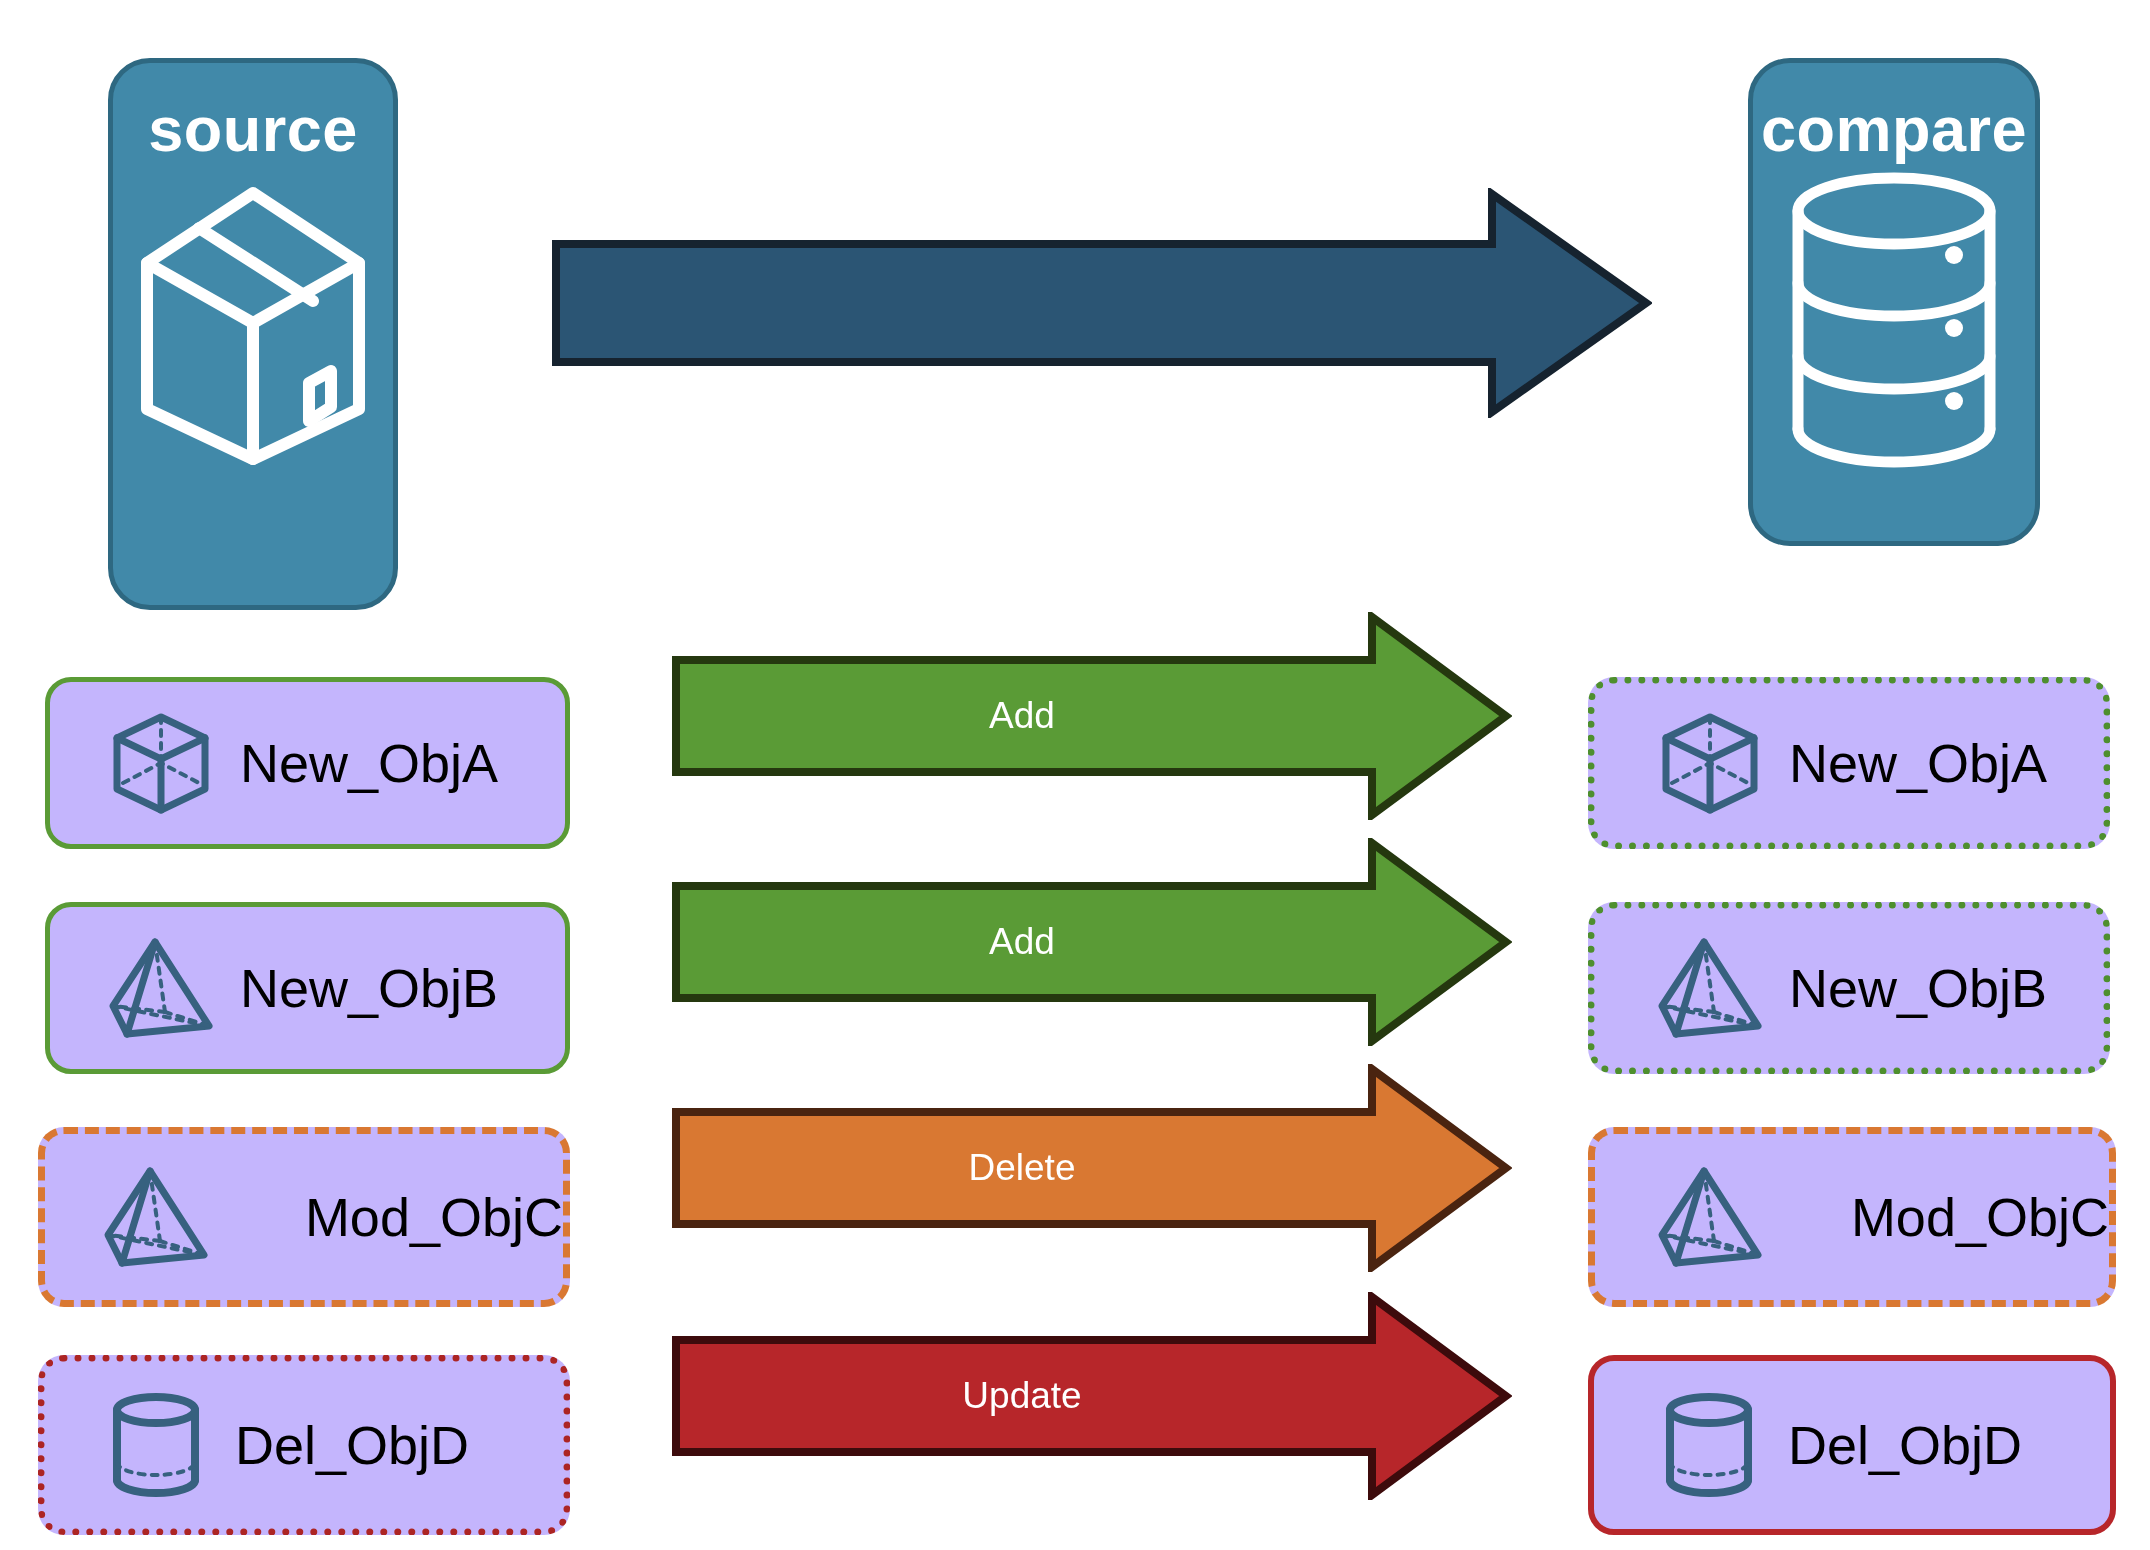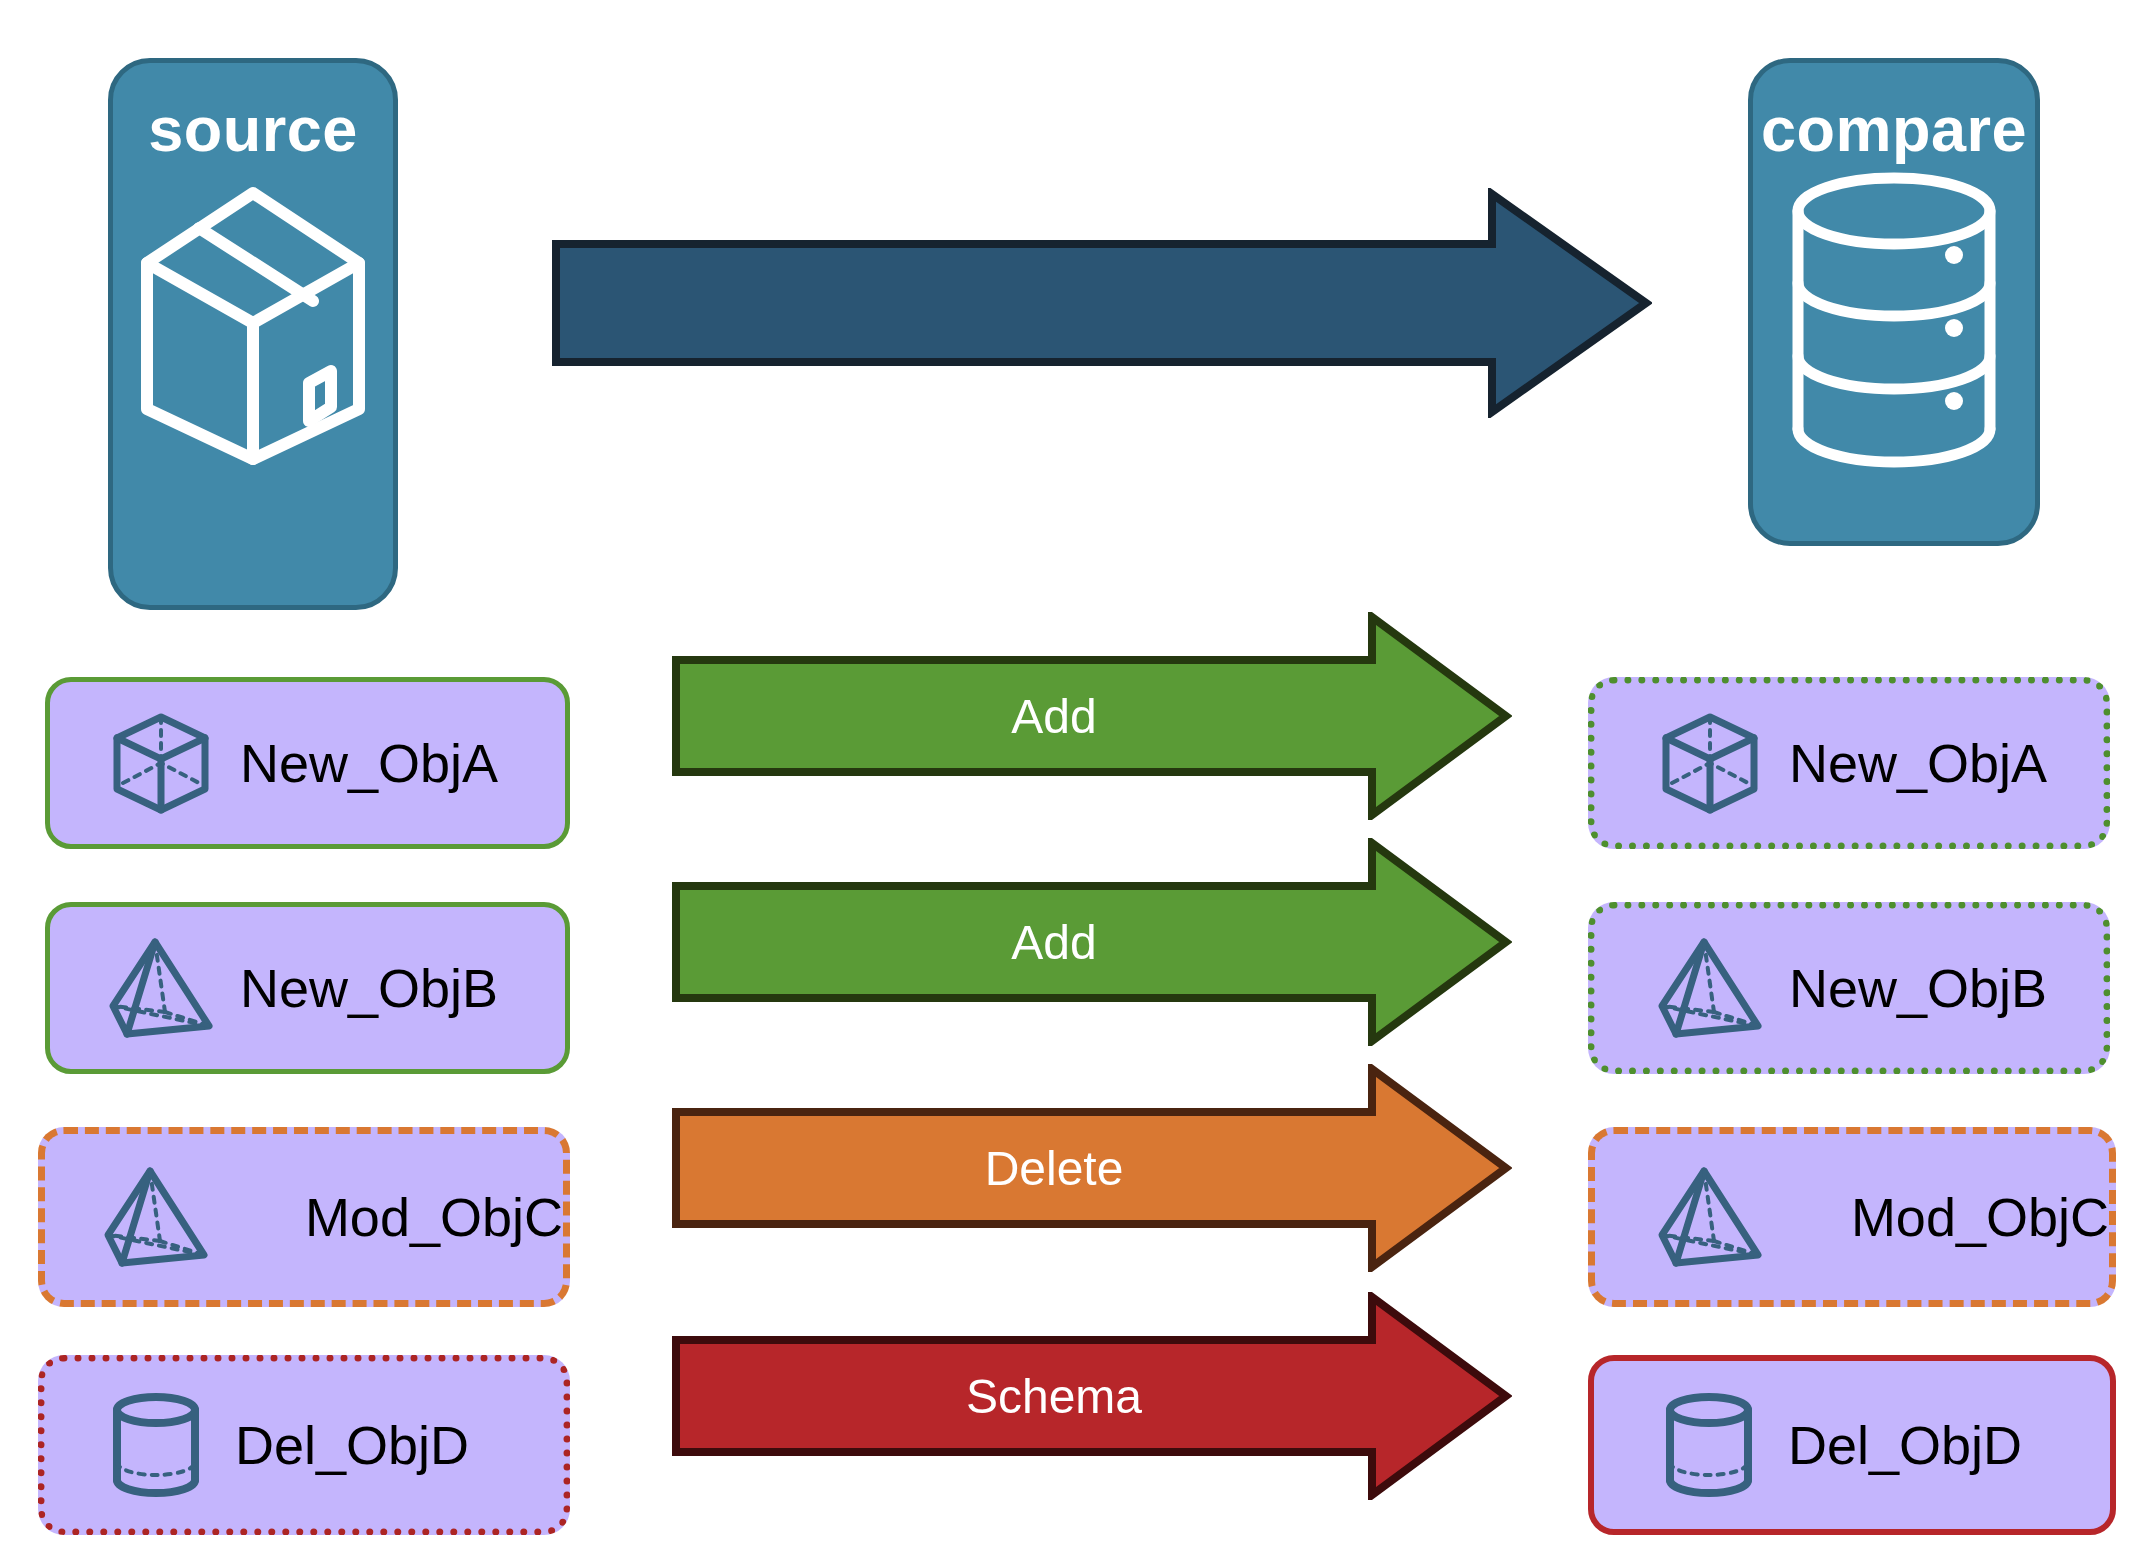--- a/index.html
+++ b/index.html
@@ -103,23 +103,22 @@
   .act-arrow-label {
     position: absolute;
     top: 0;
     height: 100%;
     left: 0;
     width: 100%;
     display: flex;
     align-items: center;
     justify-content: center;
     color: #ffffff;
-    font-size: 48px;
+    font-size: 37px;
     pointer-events: none;
-    padding-left: 32px;
   }
 </style>
 </head>
 <body>
 
 <div id="canvas">
 
   <div class="endpoint-card" style="left:108px; top:58px; width:290px; height:552px;">
     <div class="endpoint-title">source</div>
     <div class="endpoint-glyph">
@@ -274,21 +273,21 @@
         <path d="M8 70 A39 13 0 0 0 86 70" stroke-dasharray="6 7" stroke-width="4"></path>
       </svg>
     </span>
     <span class="obj-label">Del_ObjD</span>
   </div>
 
   <div class="act-arrow" style="left:672px; top:1292px; width:840px; height:208px;">
     <svg width="840" height="208" viewBox="0 0 840 208">
       <polygon points="4,48 700,48 700,5 834,104 700,203 700,160 4,160" fill="#b7262a" stroke="#3d0b0c" stroke-width="8" stroke-linejoin="miter"></polygon>
     </svg>
-    <div class="act-arrow-label" style="width:700px;">Schema</div>
+    <div class="act-arrow-label" style="width:700px;">Update</div>
   </div>
 
   <div class="obj-box right bd-solid-red" style="left:1588px; top:1308px; width:528px; height:180px;">
     <span class="obj-icon">
       <svg width="94" height="106" viewBox="0 0 94 106" fill="none" stroke="#37617f" stroke-width="8" stroke-linejoin="round" stroke-linecap="round">
         <ellipse cx="47" cy="18" rx="39" ry="13"></ellipse>
         <path d="M8 18 L8 88"></path>
         <path d="M86 18 L86 88"></path>
         <path d="M8 88 A39 13 0 0 0 86 88"></path>
         <path d="M8 70 A39 13 0 0 0 86 70" stroke-dasharray="6 7" stroke-width="4"></path>

